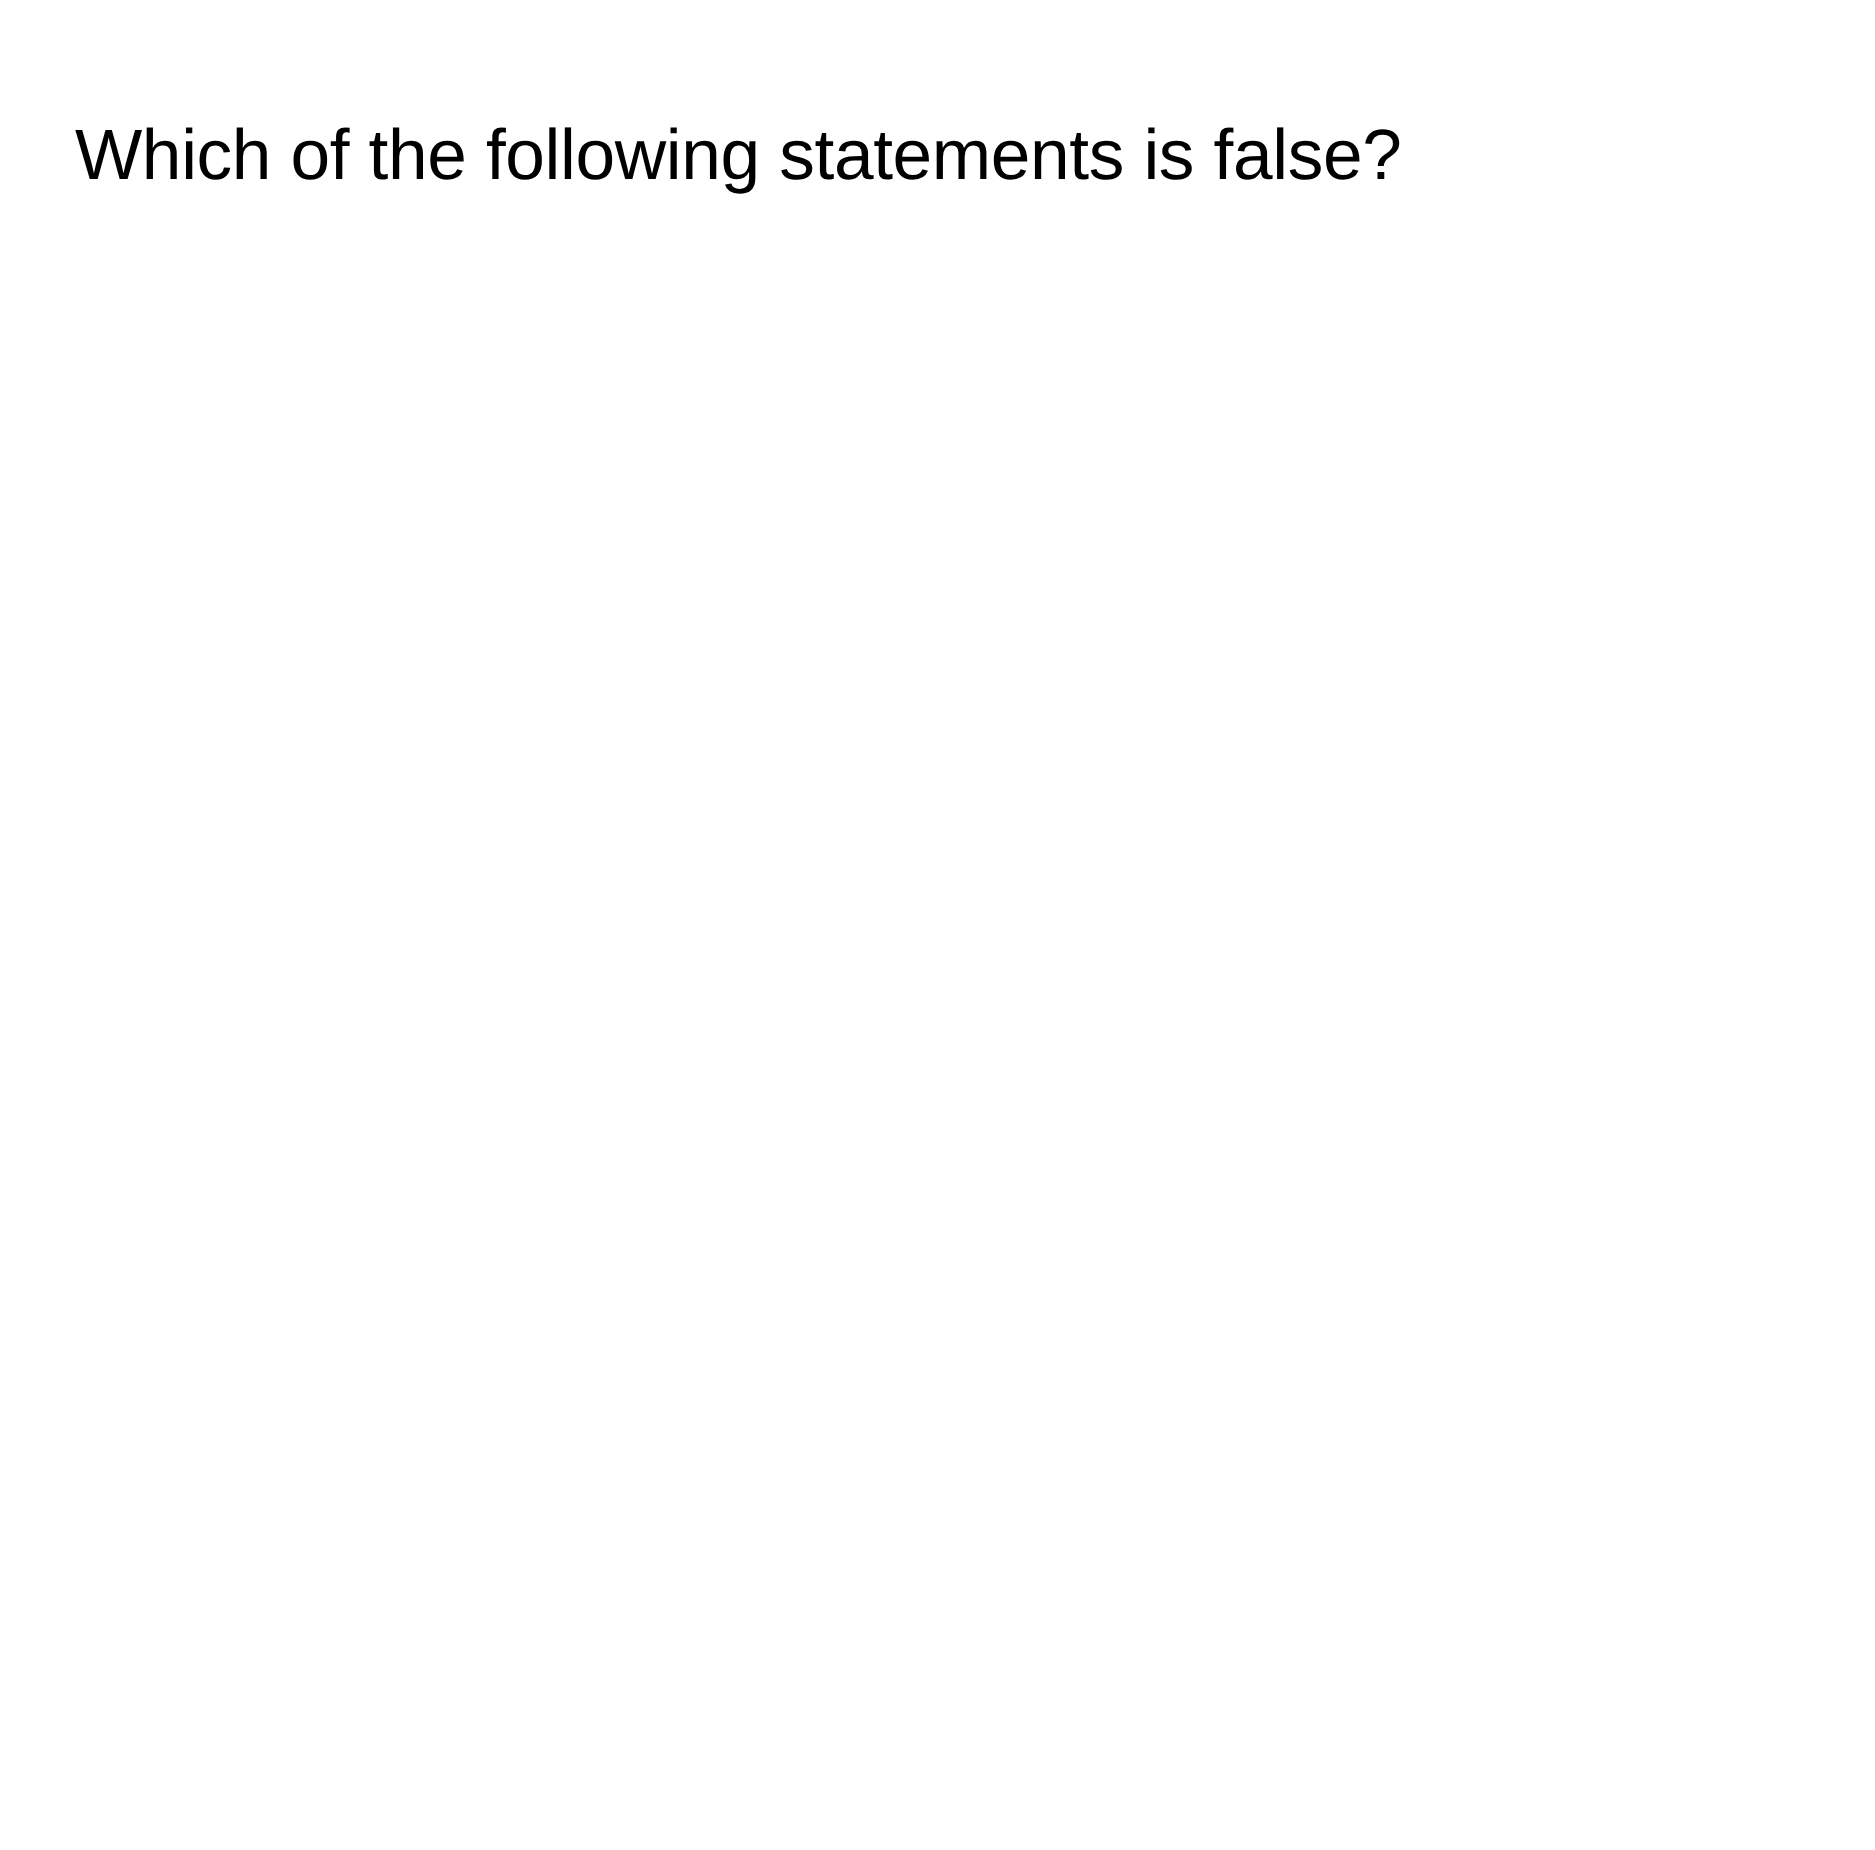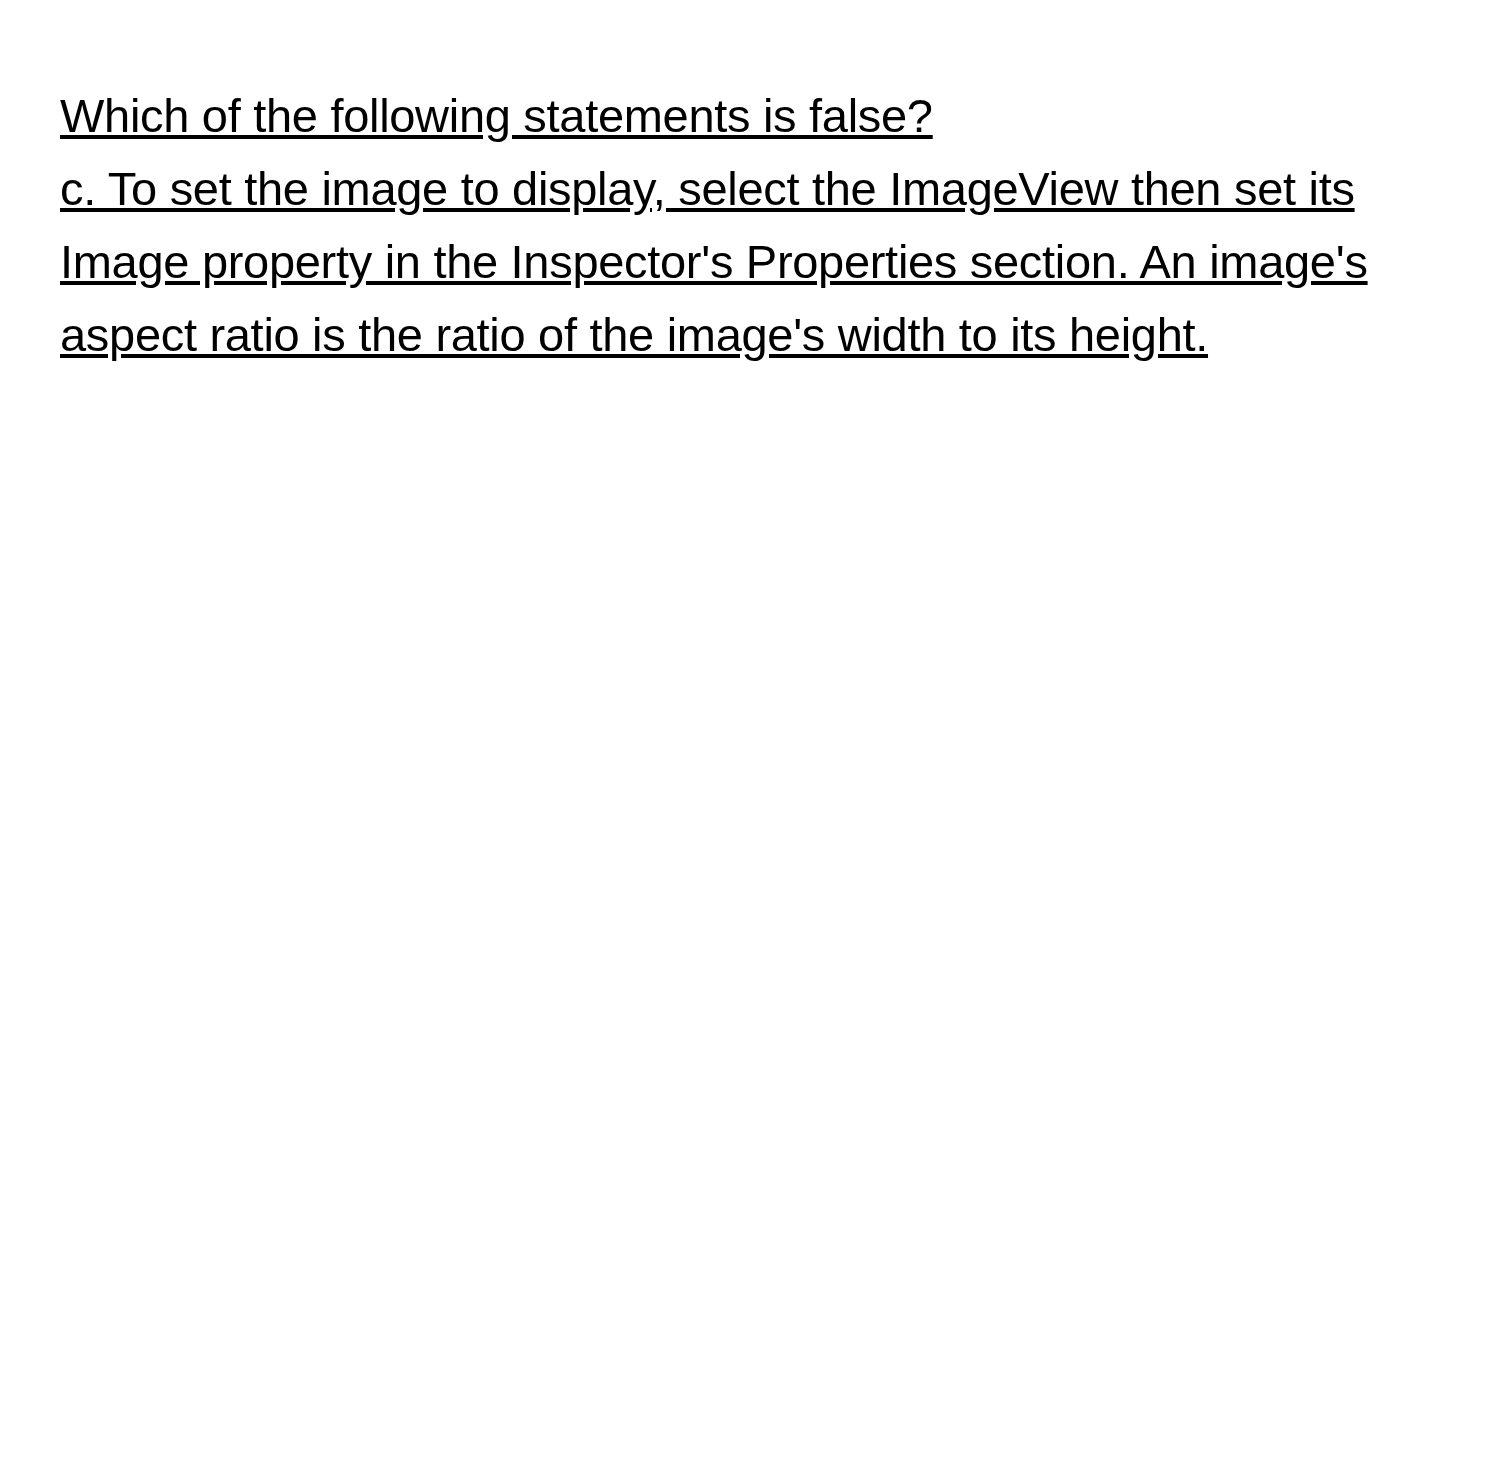--- a/index.html
+++ b/index.html
@@ -8,32 +8,30 @@
       box-sizing: border-box;
     }
     body {
       background: #ffffff;
       font-family: -apple-system, BlinkMacSystemFont, "Segoe UI", Helvetica, Arial, sans-serif;
       width: 1500px;
       height: 1480px;
       padding: 80px 60px 60px 60px;
     }
     .question-container {
-      font-size: 47px;
+      font-size: 57px;
       line-height: 1.55;
       color: #000000;
       letter-spacing: -0.3px;
-      text-decoration: underline;
     }
     .question-text {
       display: block;
     }
     .option {
       display: block;
     }
   </style>
 </head>
 <body>
 
 <div class="question-container">
   <span class="question-text">Which of the following statements is false?</span>
-  <span class="option">c. To set the image to display, select the ImageView then set its Image property in the Inspector's Properties section. An image's aspect ratio is the ratio of the image's width to its height.</span>
 </div>
 
 </body></html>

